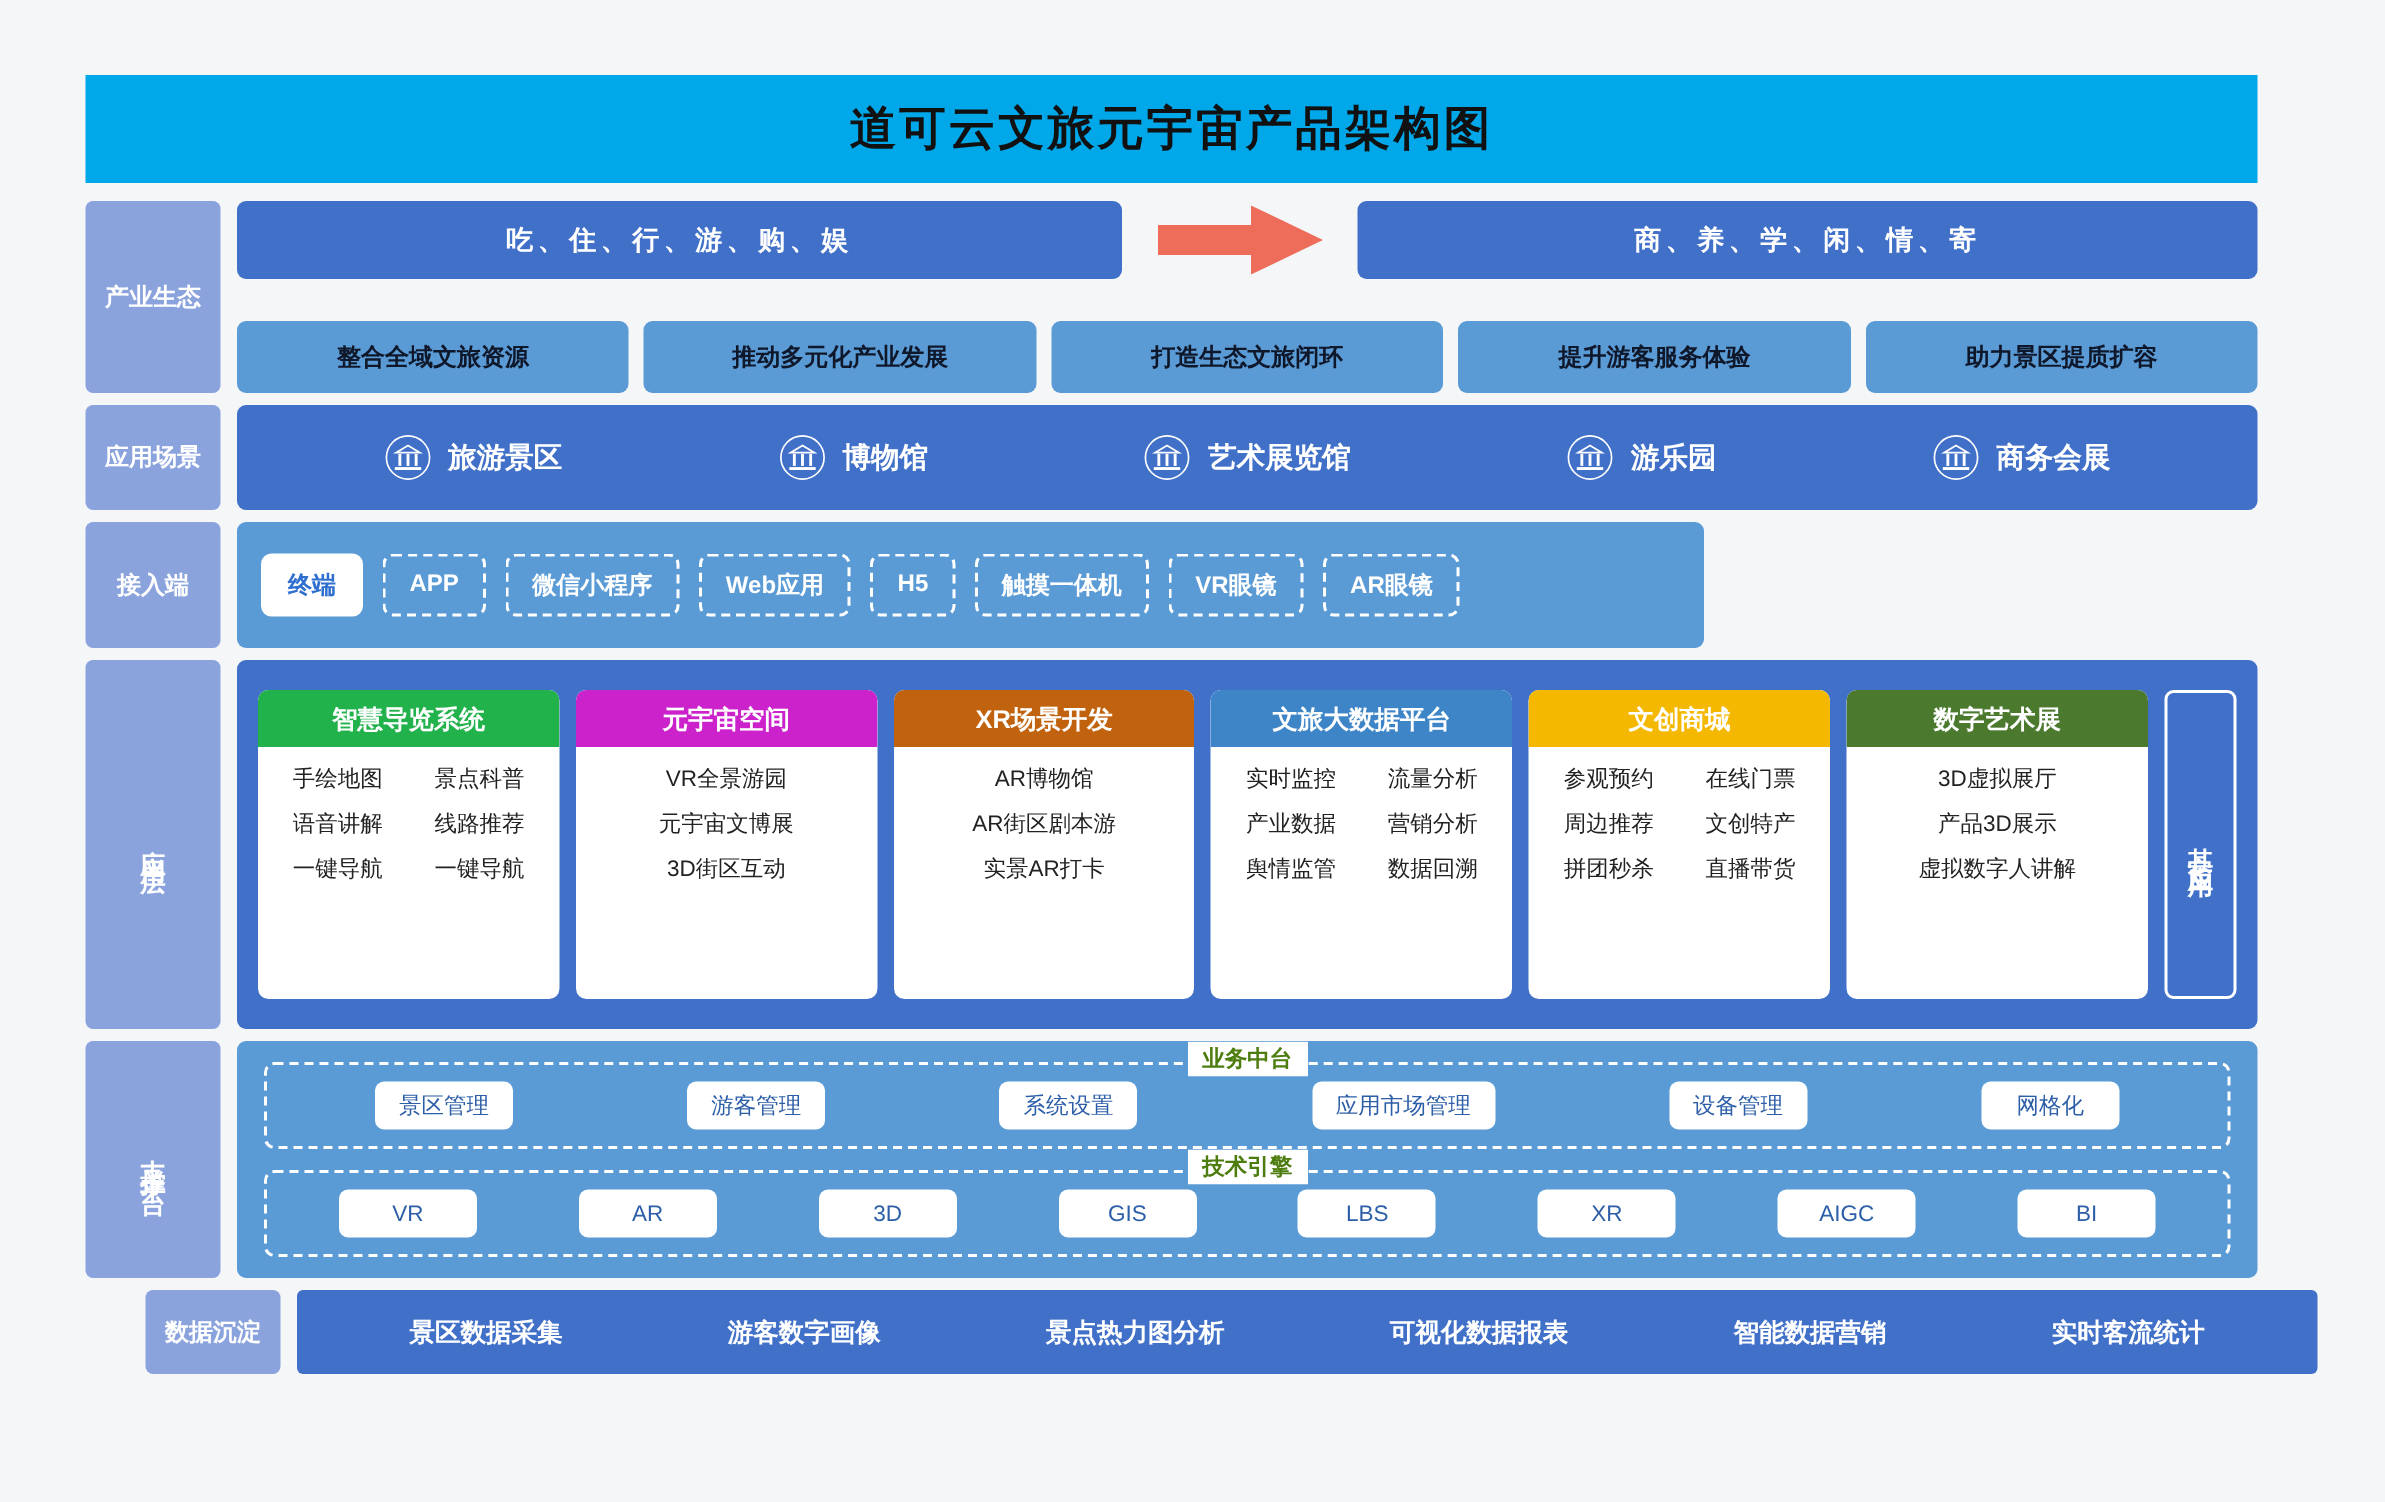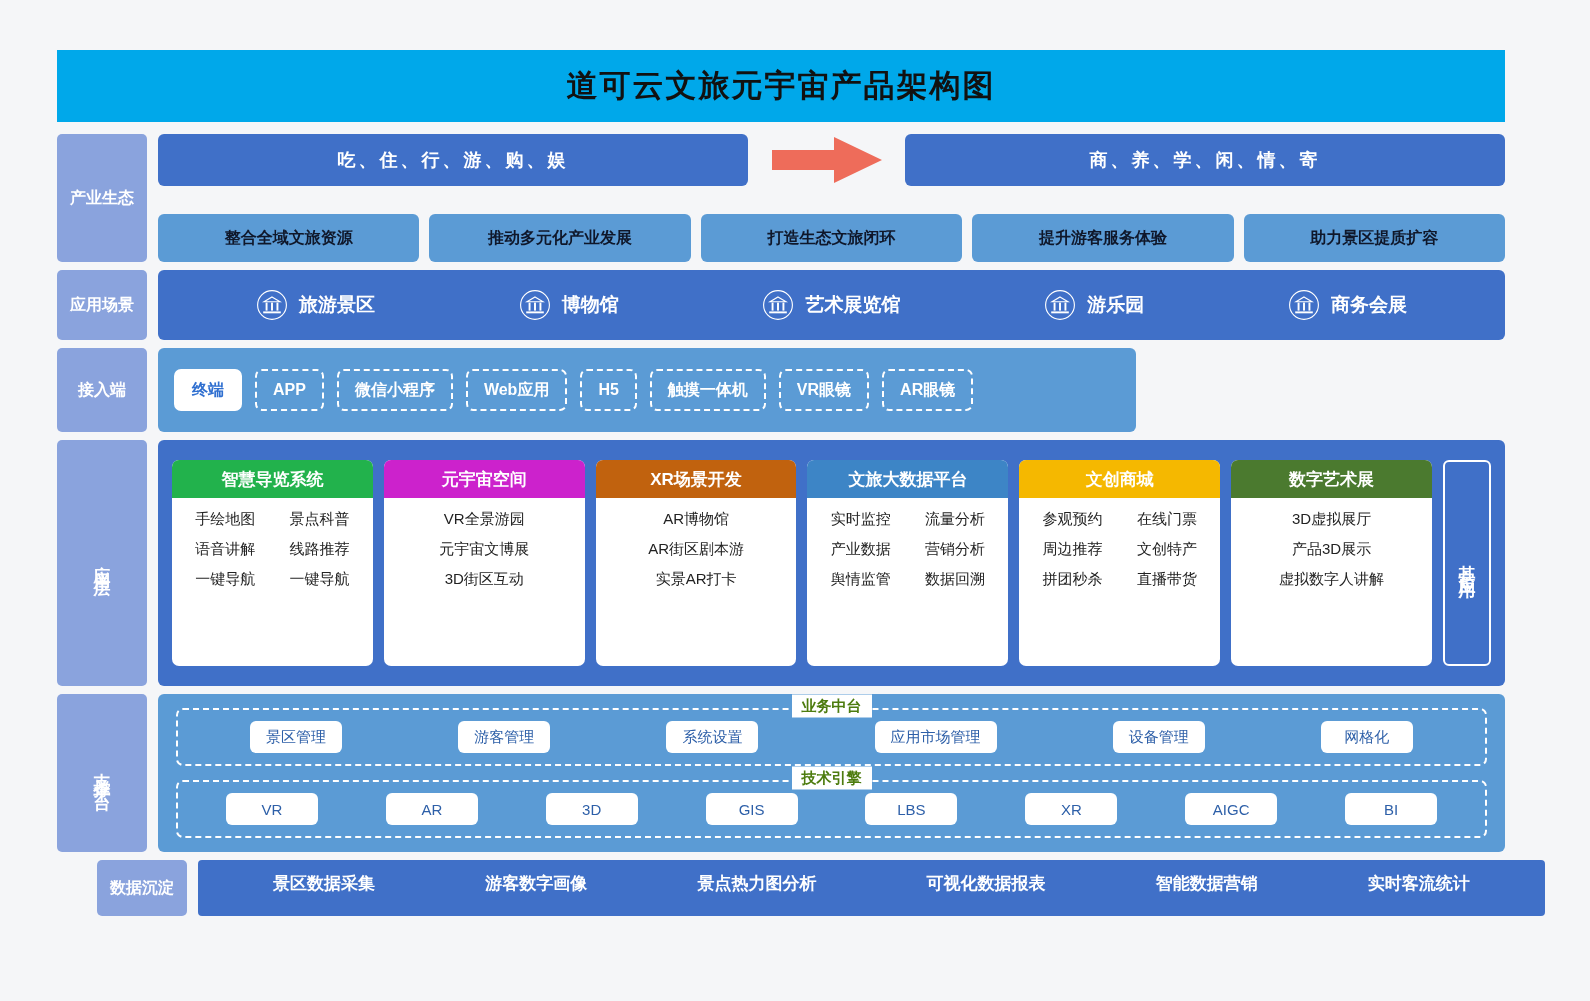--- a/index.html
+++ b/index.html
@@ -147,21 +147,21 @@
     height: 32px; min-width: 92px; padding: 0 16px;
     display: flex; align-items: center; justify-content: center;
     white-space: nowrap;
   }
 
   
   #row-data { left: 57px; top: 860px; width: 1448px; height: 56px; gap: 11px; margin-left: 40px; }
   #row-data .side-label { height: 56px; }
   .data-body {
     flex: 1; background: #4070c8; border-radius: 4px;
-    display: flex; justify-content: space-around;
+    display: flex; align-items: center; justify-content: space-around;
     color: #fff; font-weight: bold; font-size: 17px; padding: 12px 20px;
   }
 </style>
 </head>
 <body>
 
 <div class="page">
 
   <div class="title-bar">
     <span class="title-text">道可云文旅元宇宙产品架构图</span>

